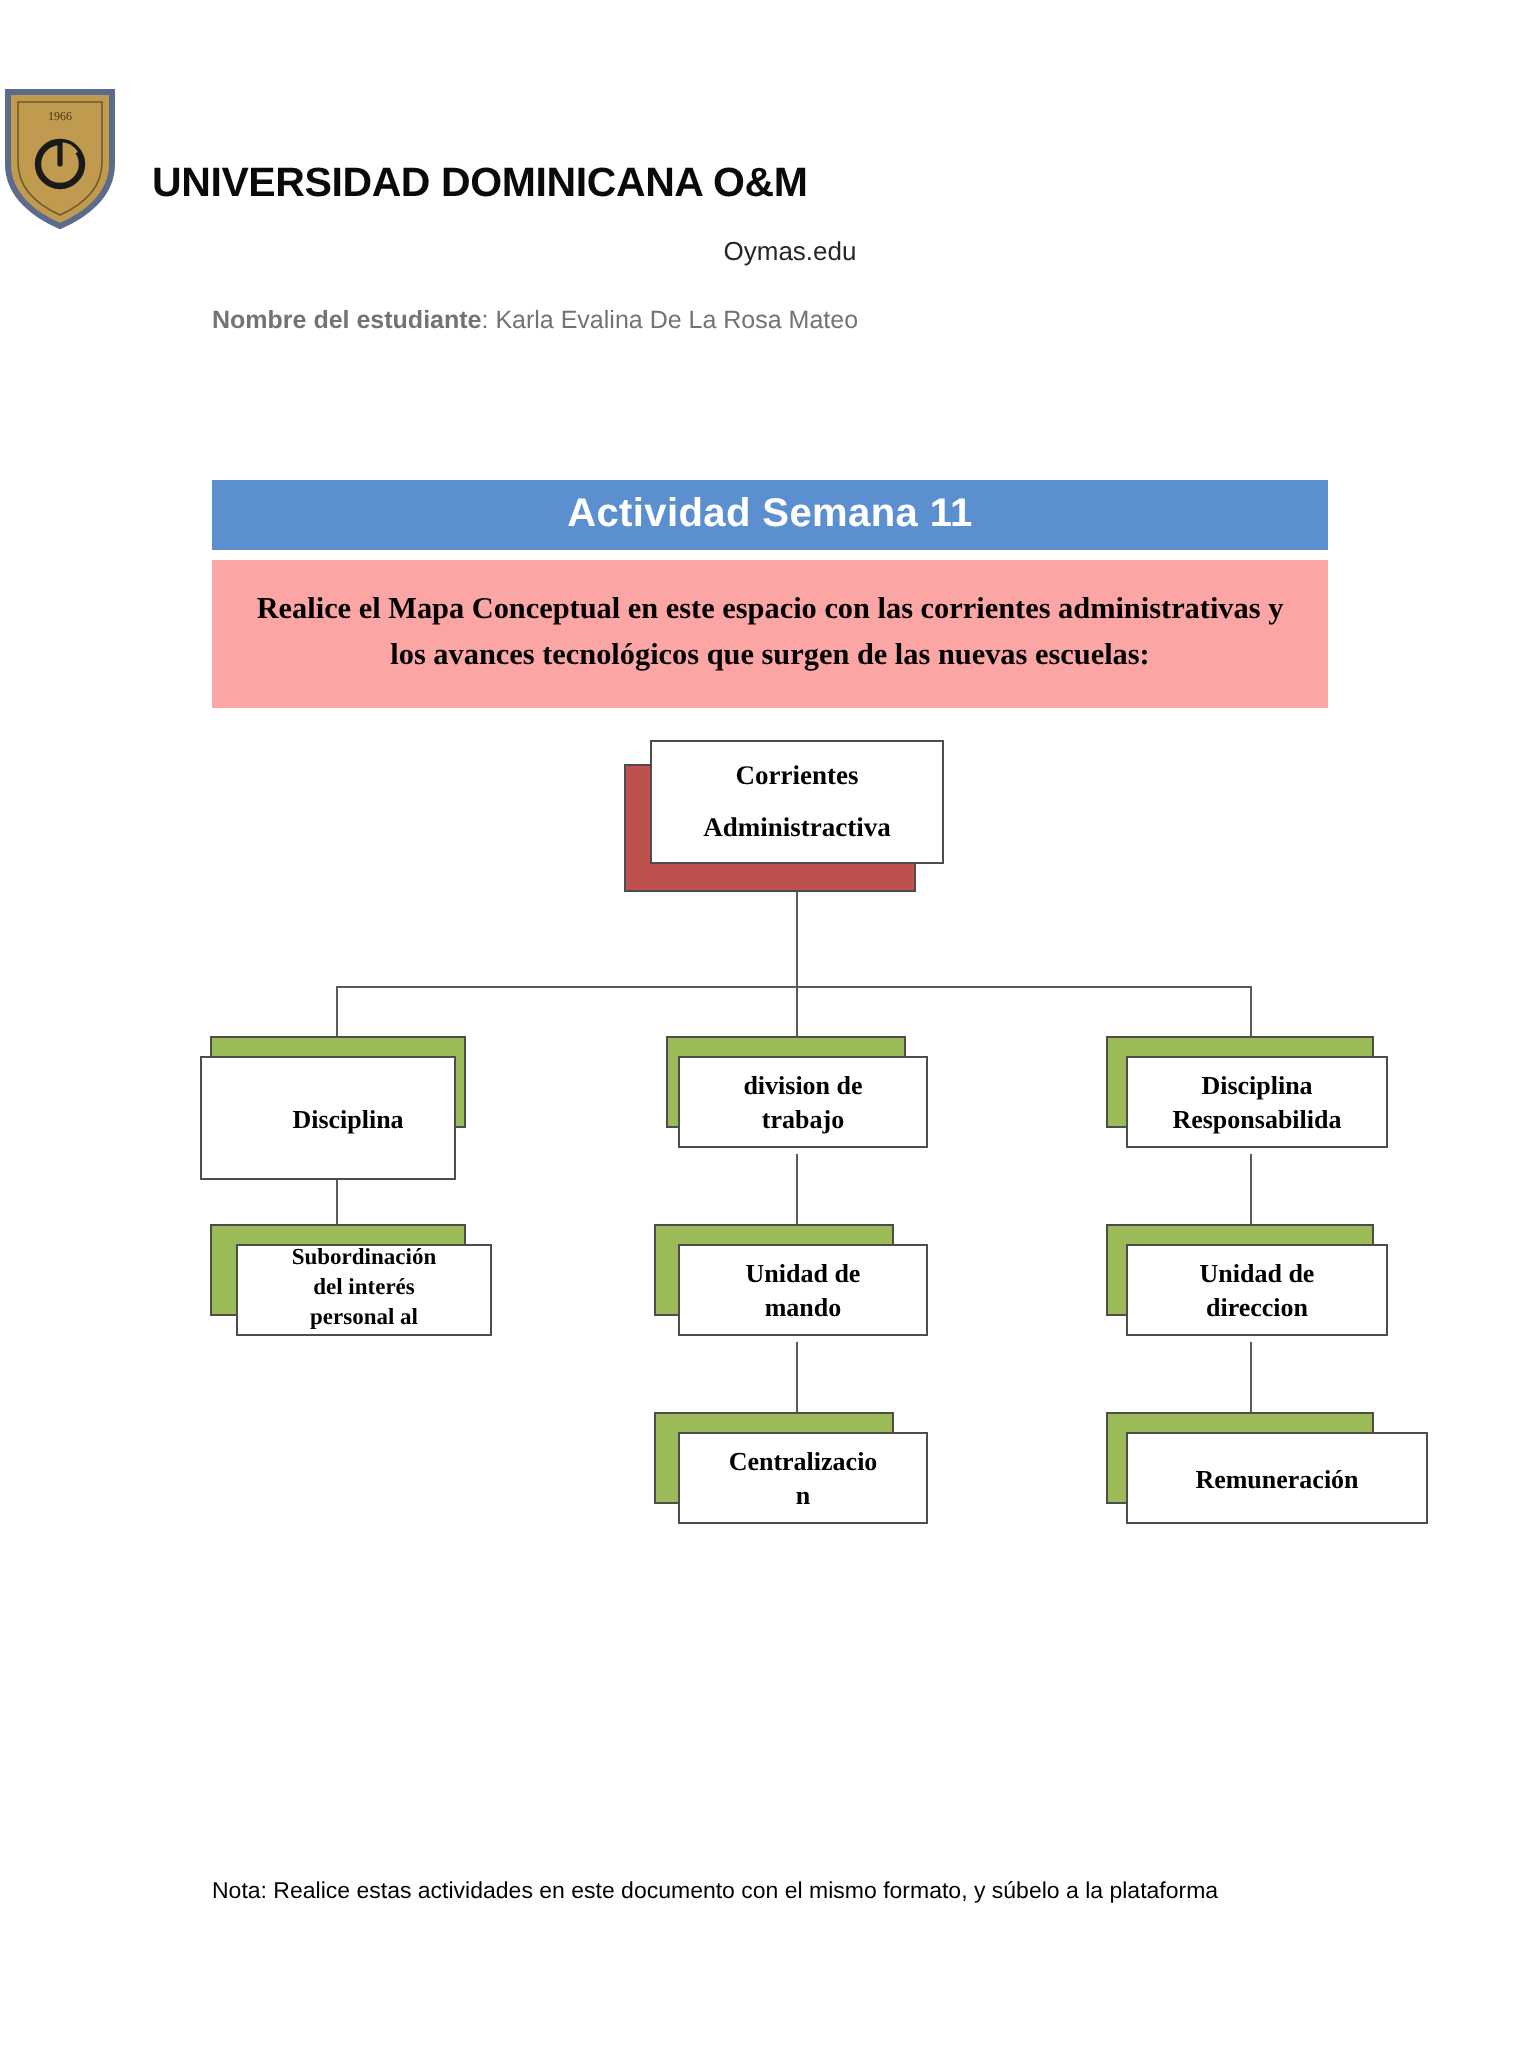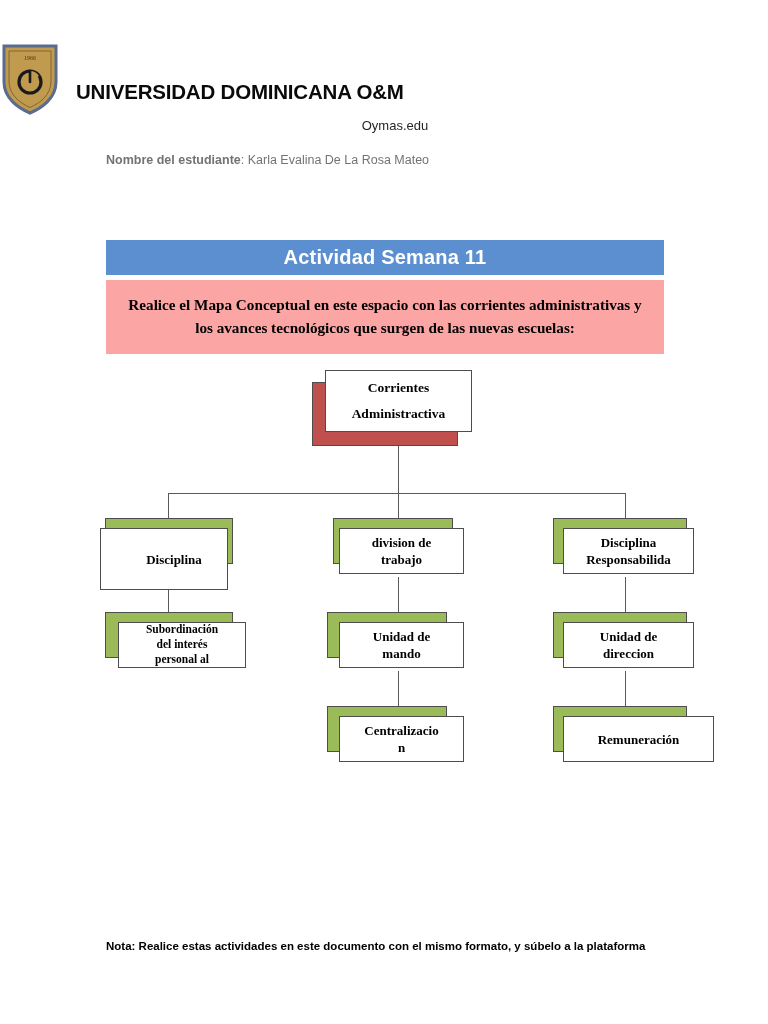--- a/index.html
+++ b/index.html
@@ -148,21 +148,21 @@
   .conn.v { width: 1px; }
   .conn.h { height: 1px; }
 
   
   .note {
     position: absolute;
     left: 106px;
     top: 938px;
     width: 575px;
     font-size: 11.5px;
-    font-weight: bold;
+    font-weight: normal;
     line-height: 16px;
     color: #000000;
   }
 </style>
 </head>
 <body>
 
 <div class="header">
   <div class="header-row">
     <div class="logo">

